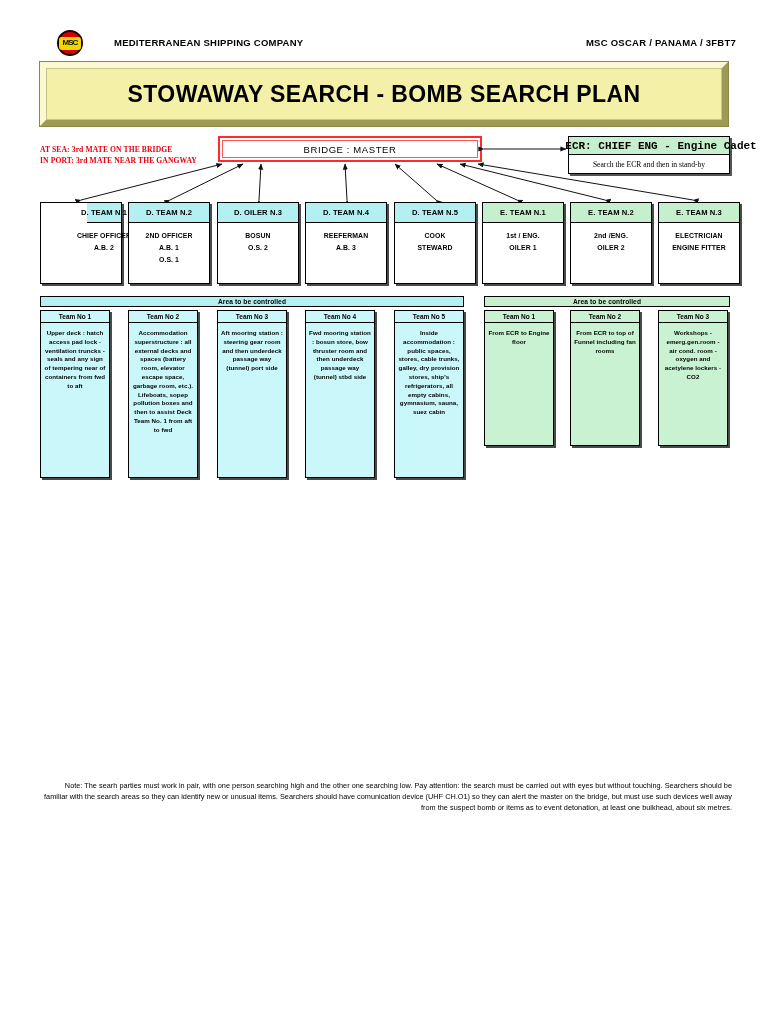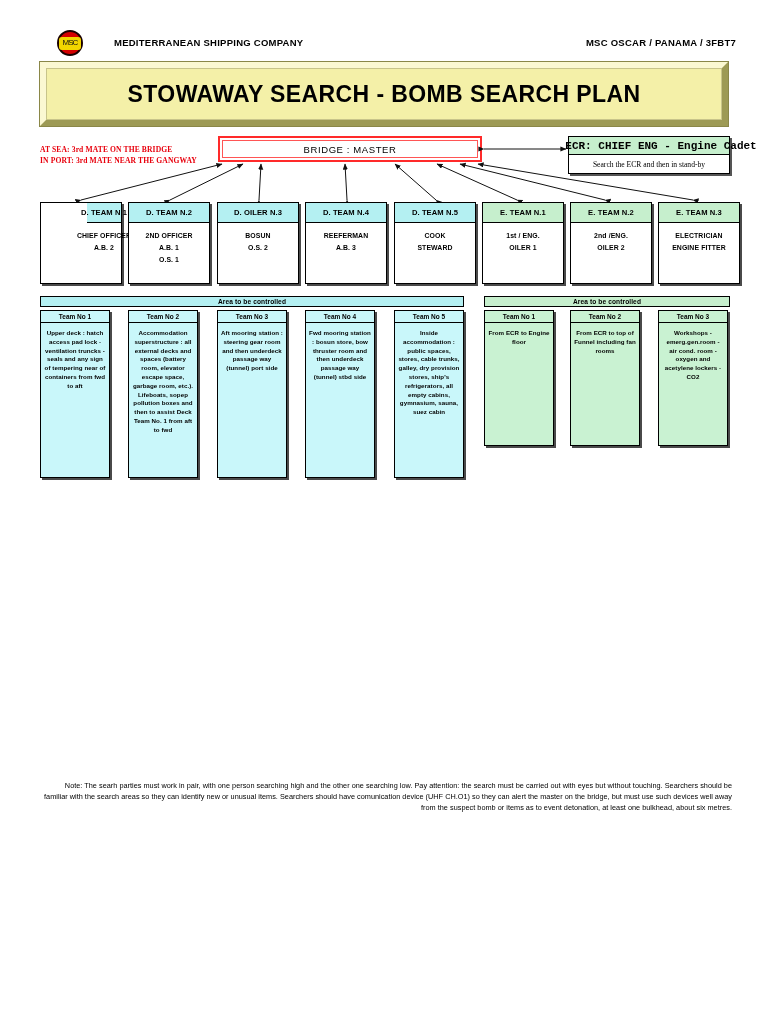--- a/index.html
+++ b/index.html
@@ -10,21 +10,21 @@
   }
   .page{position:absolute;inset:0;}
   .logo{
     position:absolute;left:57px;top:30px;width:26px;height:26px;border-radius:50%;
     background:#d40000;border:2px solid #1a0000;box-sizing:border-box;
     display:flex;align-items:center;justify-content:center;
   }
   .logo-inner{
     width:26px;height:13px;border-radius:3px;background:#f2d600;
     display:flex;align-items:center;justify-content:center;
-    font-size:8px;font-weight:normal;color:#111;line-height:1;letter-spacing:-1px;
+    font-size:8px;font-weight:bold;color:#111;line-height:1;letter-spacing:-1px;
   }
   .company{
     position:absolute;left:114px;top:37px;font-size:9.5px;font-weight:bold;
     letter-spacing:.25px;white-space:nowrap;
   }
   .vessel{
     position:absolute;right:32px;top:37px;font-size:9.5px;font-weight:bold;
     letter-spacing:.25px;white-space:nowrap;text-align:right;
   }
 

